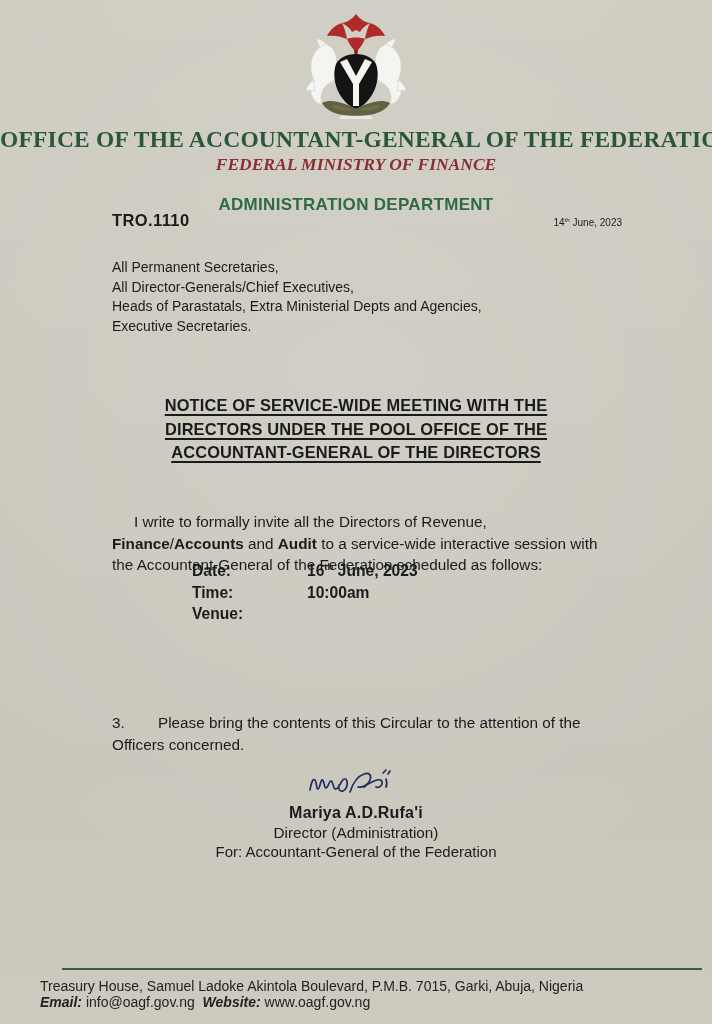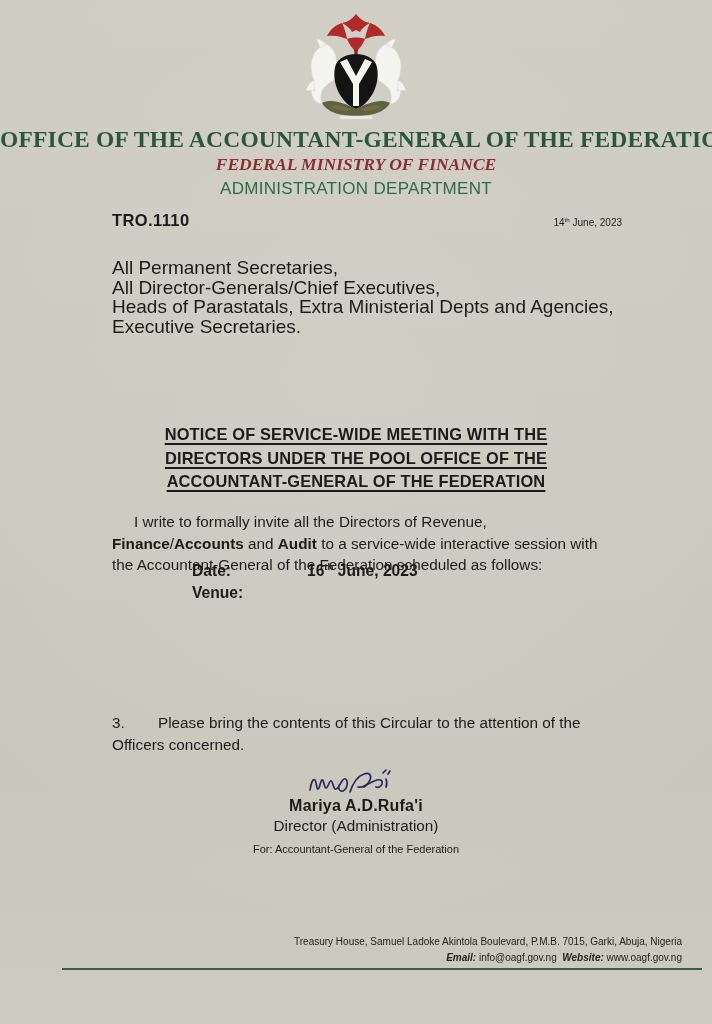--- a/index.html
+++ b/index.html
@@ -61,24 +61,24 @@
     font-family: "Liberation Serif", serif;
     font-weight: bold;
     font-size: 17.5px;
     color: #8c2c35;
     margin-top: 3px;
     line-height: 1.12;
     font-style: italic;
   }
   .department {
     font-family: "Liberation Sans", sans-serif;
-    font-weight: normal;
+    font-weight: bold;
     font-size: 17px;
     color: #2e6b45;
-    margin-top: 4px;
+    margin-top: 20px;
     letter-spacing: .3px;
     line-height: 1.12;
   }
 
   
   .refline {
     position: absolute;
     top: 211px;
     left: 112px;
     right: 90px;
@@ -100,37 +100,36 @@
     vertical-align: super;
     line-height: 0;
   }
 
   
   .addressees {
     position: absolute;
     top: 258px;
     left: 112px;
     right: 90px;
-    font-size: 19px;
+    font-size: 14px;
     line-height: 19.6px;
   }
   .addressees div { white-space: nowrap; }
 
   
   .subject {
     position: absolute;
     top: 394px;
     left: 96px;
     right: 96px;
     text-align: center;
     font-weight: bold;
     font-size: 16.4px;
     letter-spacing: .15px;
     line-height: 23.5px;
-    margin-top: 29px;
   }
   .subject span {
     text-decoration: underline;
     text-underline-offset: 3px;
     text-decoration-thickness: 1.6px;
   }
 
   
   .body-para {
     position: absolute;
@@ -176,47 +175,47 @@
   .sig-mark {
     height: 26px;
     display: flex;
     justify-content: center;
     align-items: flex-end;
   }
   .signer-name {
     font-weight: bold;
     font-size: 16px;
     letter-spacing: .2px;
-    margin-top: 1px;
+    margin-top: 8px;
   }
   .signer-role {
     font-size: 15.3px;
     margin-top: 2px;
   }
   .signer-for {
-    font-size: 11px;
-    margin-top: 8px;
+    font-size: 15px;
+    margin-top: 1px;
   }
 
   
   .footer-rule {
     position: absolute;
     top: 968px;
     left: 62px;
     width: 640px;
     height: 2px;
     background: #3d5c44;
   }
   .footer {
     position: absolute;
-    top: 934px;
+    top: 978px;
     left: 40px;
     right: 30px;
-    text-align: right;
-    font-size: 10px;
+    text-align: left;
+    font-size: 14px;
     line-height: 16px;
     color: #22231f;
   }
   .footer .contact b {
     font-weight: bold;
     font-style: italic;
   }
 </style>
 </head>
 <body>
@@ -279,29 +278,33 @@
   <div class="addressees">
     <div>All Permanent Secretaries,</div>
     <div>All Director-Generals/Chief Executives,</div>
     <div>Heads of Parastatals, Extra Ministerial Depts and Agencies,</div>
     <div>Executive Secretaries.</div>
   </div>
 
   <div class="subject">
     <div><span>NOTICE OF SERVICE-WIDE MEETING WITH THE</span></div>
     <div><span>DIRECTORS UNDER THE POOL OFFICE OF THE</span></div>
-    <div><span>ACCOUNTANT-GENERAL OF THE FEDERATION</span></div>
+    <div><span>ACCOUNTANT-GENERAL OF THE DIRECTORS</span></div>
   </div>
 
   <div class="body-para para-1"><span>I write to formally invite all the Directors of Revenue, </span><b>Finance</b><span>/</span><b>Accounts</b><span> and </span><b>Audit</b><span> to a service-wide interactive session with the Accountant-General of the Federation scheduled as follows:</span></div>
 
   <div class="details">
     <div class="row">
       <div class="label">Date:</div>
       <div class="value"><span>16</span><sup>th</sup><span> June, 2023</span></div>
+    </div>
+    <div class="row">
+      <div class="label">Time:</div>
+      <div class="value">10:00am</div>
     </div>
     <div class="row">
       <div class="label">Venue:</div>
     </div>
   </div>
 
 
   <div class="body-para para-3"><span class="num">3.</span><span class="hang">Please bring the contents of this Circular to the attention of the Officers concerned.</span></div>
 
   <div class="signature-block">

